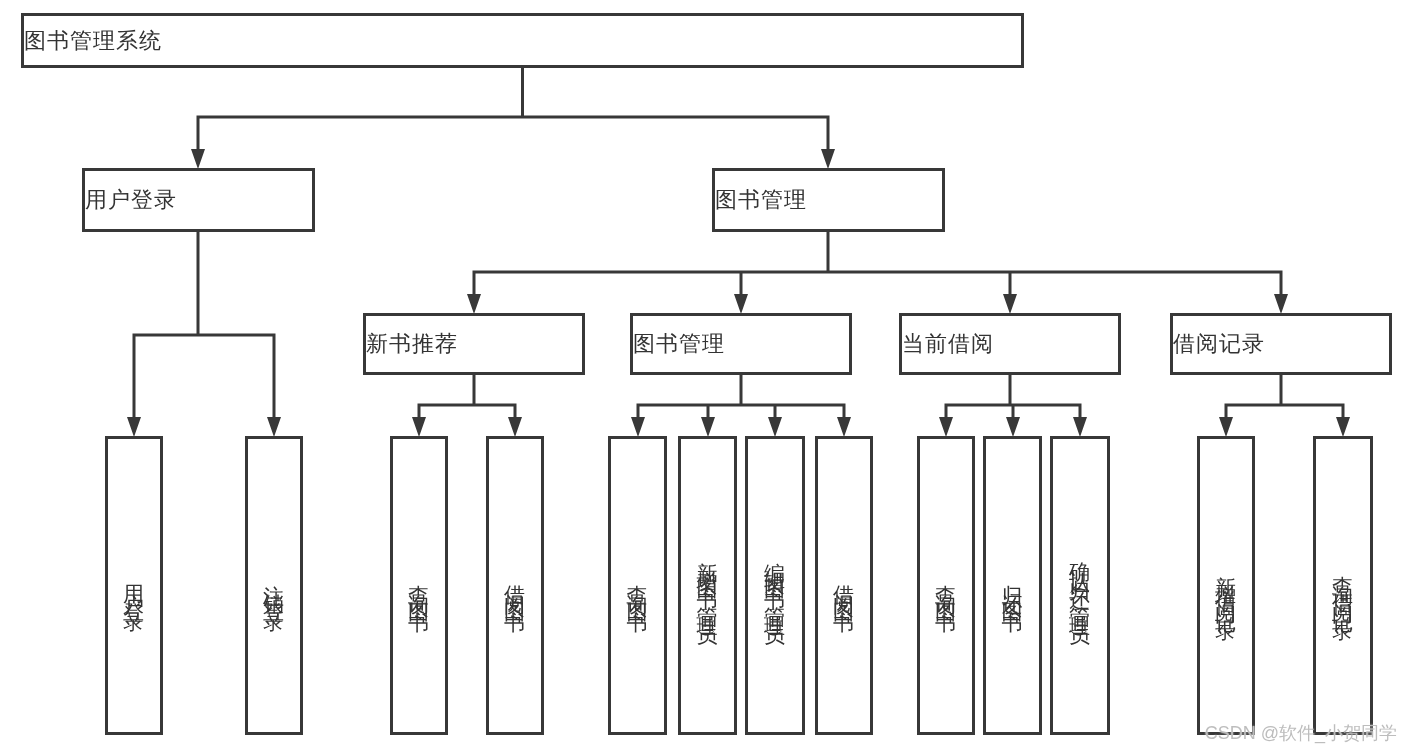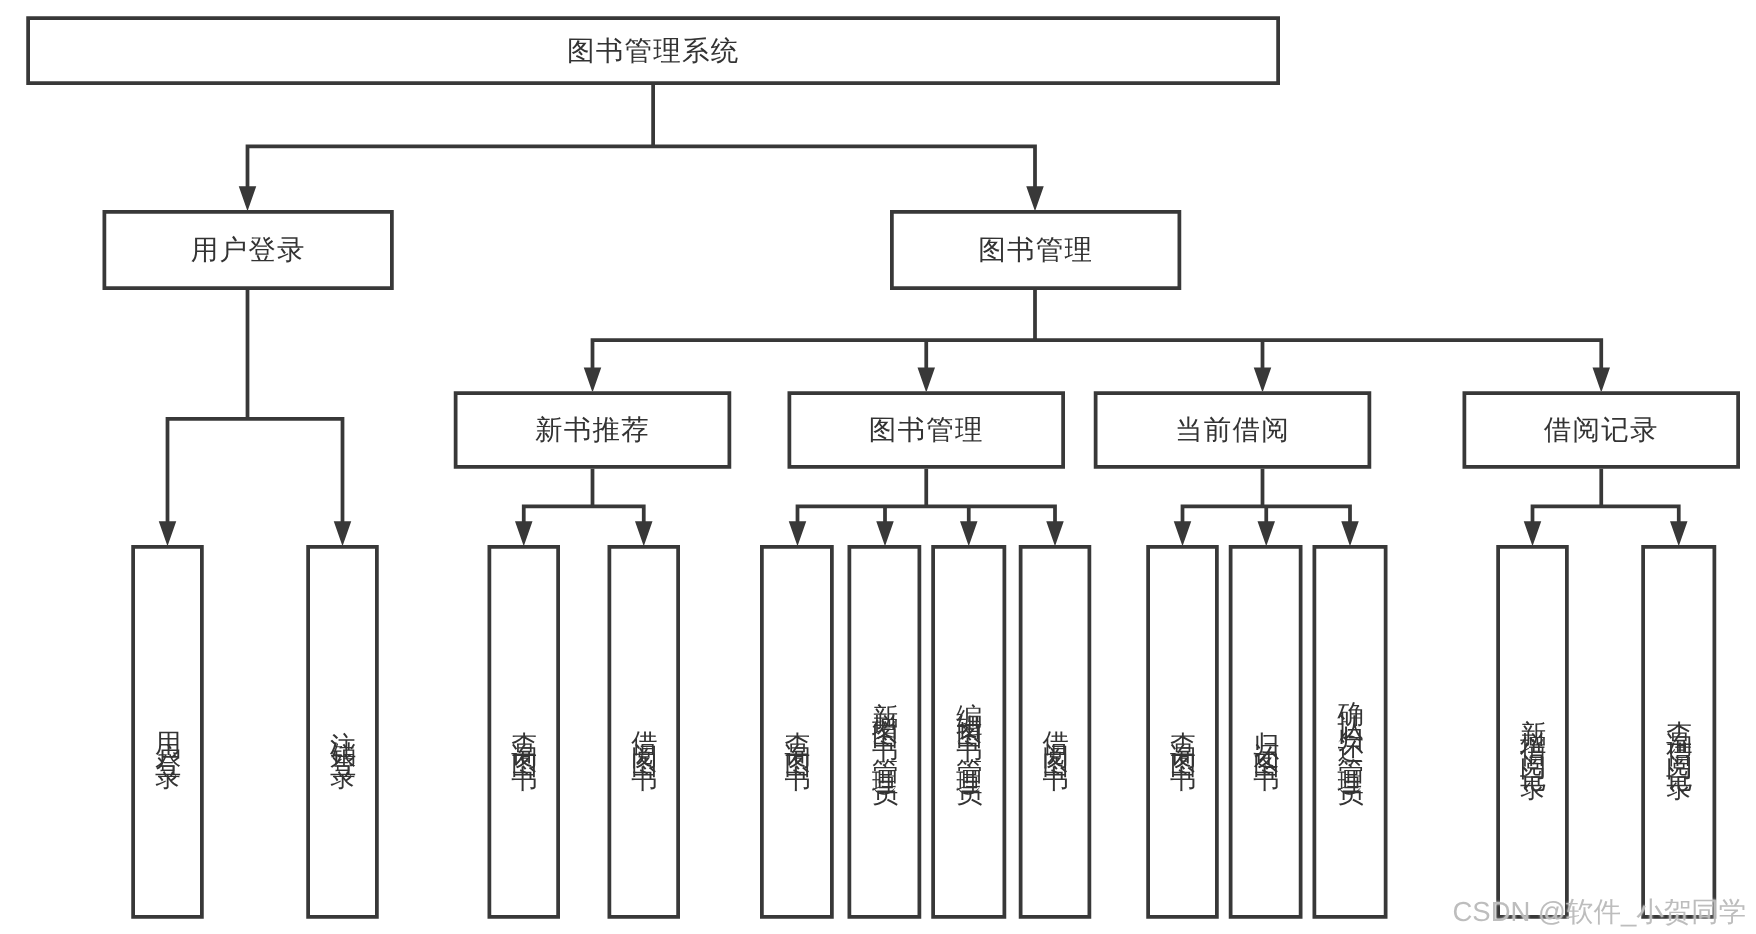--- a/index.html
+++ b/index.html
@@ -16,21 +16,21 @@
     left: 0; top: 0;
     width: 1405px; height: 747px;
   }
   .hbox {
     position: absolute;
     box-sizing: border-box;
     background: #ffffff;
     border: 3px solid #383838;
     display: flex;
     align-items: center;
-    justify-content: center;
+    justify-content: flex-start;
     font-size: 22px;
     color: #333333;
     letter-spacing: 1px;
     white-space: nowrap;
   }
   .vbox {
     position: absolute;
     box-sizing: border-box;
     background: #ffffff;
     border: 3px solid #383838;
@@ -41,21 +41,21 @@
     text-orientation: mixed;
     font-size: 21px;
     color: #333333;
     letter-spacing: 9px;
     line-height: 1;
   }
   .watermark {
     position: absolute;
     right: 8px;
     bottom: 2px;
-    font-size: 22px;
+    font-size: 18px;
     color: rgba(185, 185, 185, 0.95);
     text-shadow: 0 0 2px #ffffff;
     z-index: 5;
     white-space: nowrap;
     margin-left: 48px;
   }
 </style>
 </head>
 <body>
 
@@ -126,21 +126,21 @@
   <div class="hbox" style="left:363px; top:313px; width:222px; height:62px;">
     <span>新书推荐</span>
   </div>
 
   <div class="hbox" style="left:712px; top:168px; width:233px; height:64px;">
     <span>图书管理</span>
   </div>
   <div class="hbox" style="left:630px; top:313px; width:222px; height:62px;">
     <span>图书管理</span>
   </div>
-  <div class="hbox" style="left:875px; top:313px; width:222px; height:62px;">
+  <div class="hbox" style="left:899px; top:313px; width:222px; height:62px;">
     <span>当前借阅</span>
   </div>
   <div class="hbox" style="left:1170px; top:313px; width:222px; height:62px;">
     <span>借阅记录</span>
   </div>
 
   <div class="vbox" style="left:105px; top:436px; width:58px; height:299px;">
     <span>用户登录</span>
   </div>
   <div class="vbox" style="left:245px; top:436px; width:58px; height:299px;">

